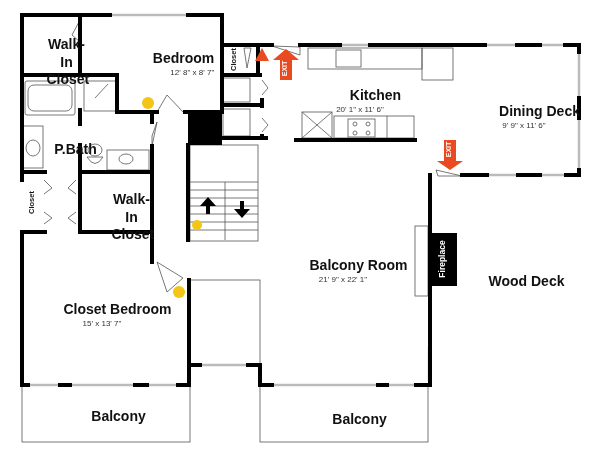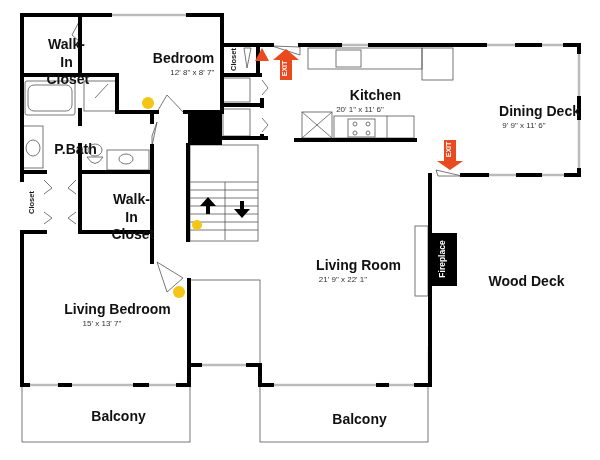--- a/index.html
+++ b/index.html
@@ -191,29 +191,29 @@
   <span class="dim">9' 9" x 11' 6"</span>
 </div>
 <div class="lbl" style="left:60px; top:141px;">
   <span class="name">P.Bath</span>
 </div>
 <div class="vlbl" style="left:20px; top:198px;">Closet</div>
 <div class="lbl" style="left:116px; top:191px;">
   <span class="name" style="white-space:normal;width:40px;">Walk-In Closet</span>
 </div>
 <div class="lbl" style="left:343px; top:257px;">
-  <span class="name">Living Room</span>
+  <span class="name">Balcony Room</span>
   <span class="dim">21' 9" x 22' 1"</span>
 </div>
 <div class="fp-label" style="left:423px; top:254px;">Fireplace</div>
 <div class="lbl" style="left:511px; top:273px;">
   <span class="name">Wood Deck</span>
 </div>
 <div class="lbl" style="left:102px; top:301px;">
-  <span class="name">Living Bedroom</span>
+  <span class="name">Closet Bedroom</span>
   <span class="dim">15' x 13' 7"</span>
 </div>
 <div class="lbl" style="left:103px; top:408px;">
   <span class="name">Balcony</span>
 </div>
 <div class="lbl" style="left:344px; top:411px;">
   <span class="name">Balcony</span>
 </div>
 <div class="exit-txt" style="left:277px; top:65px;">EXIT</div>
 <div class="exit-txt" style="left:441px; top:146px;">EXIT</div>

